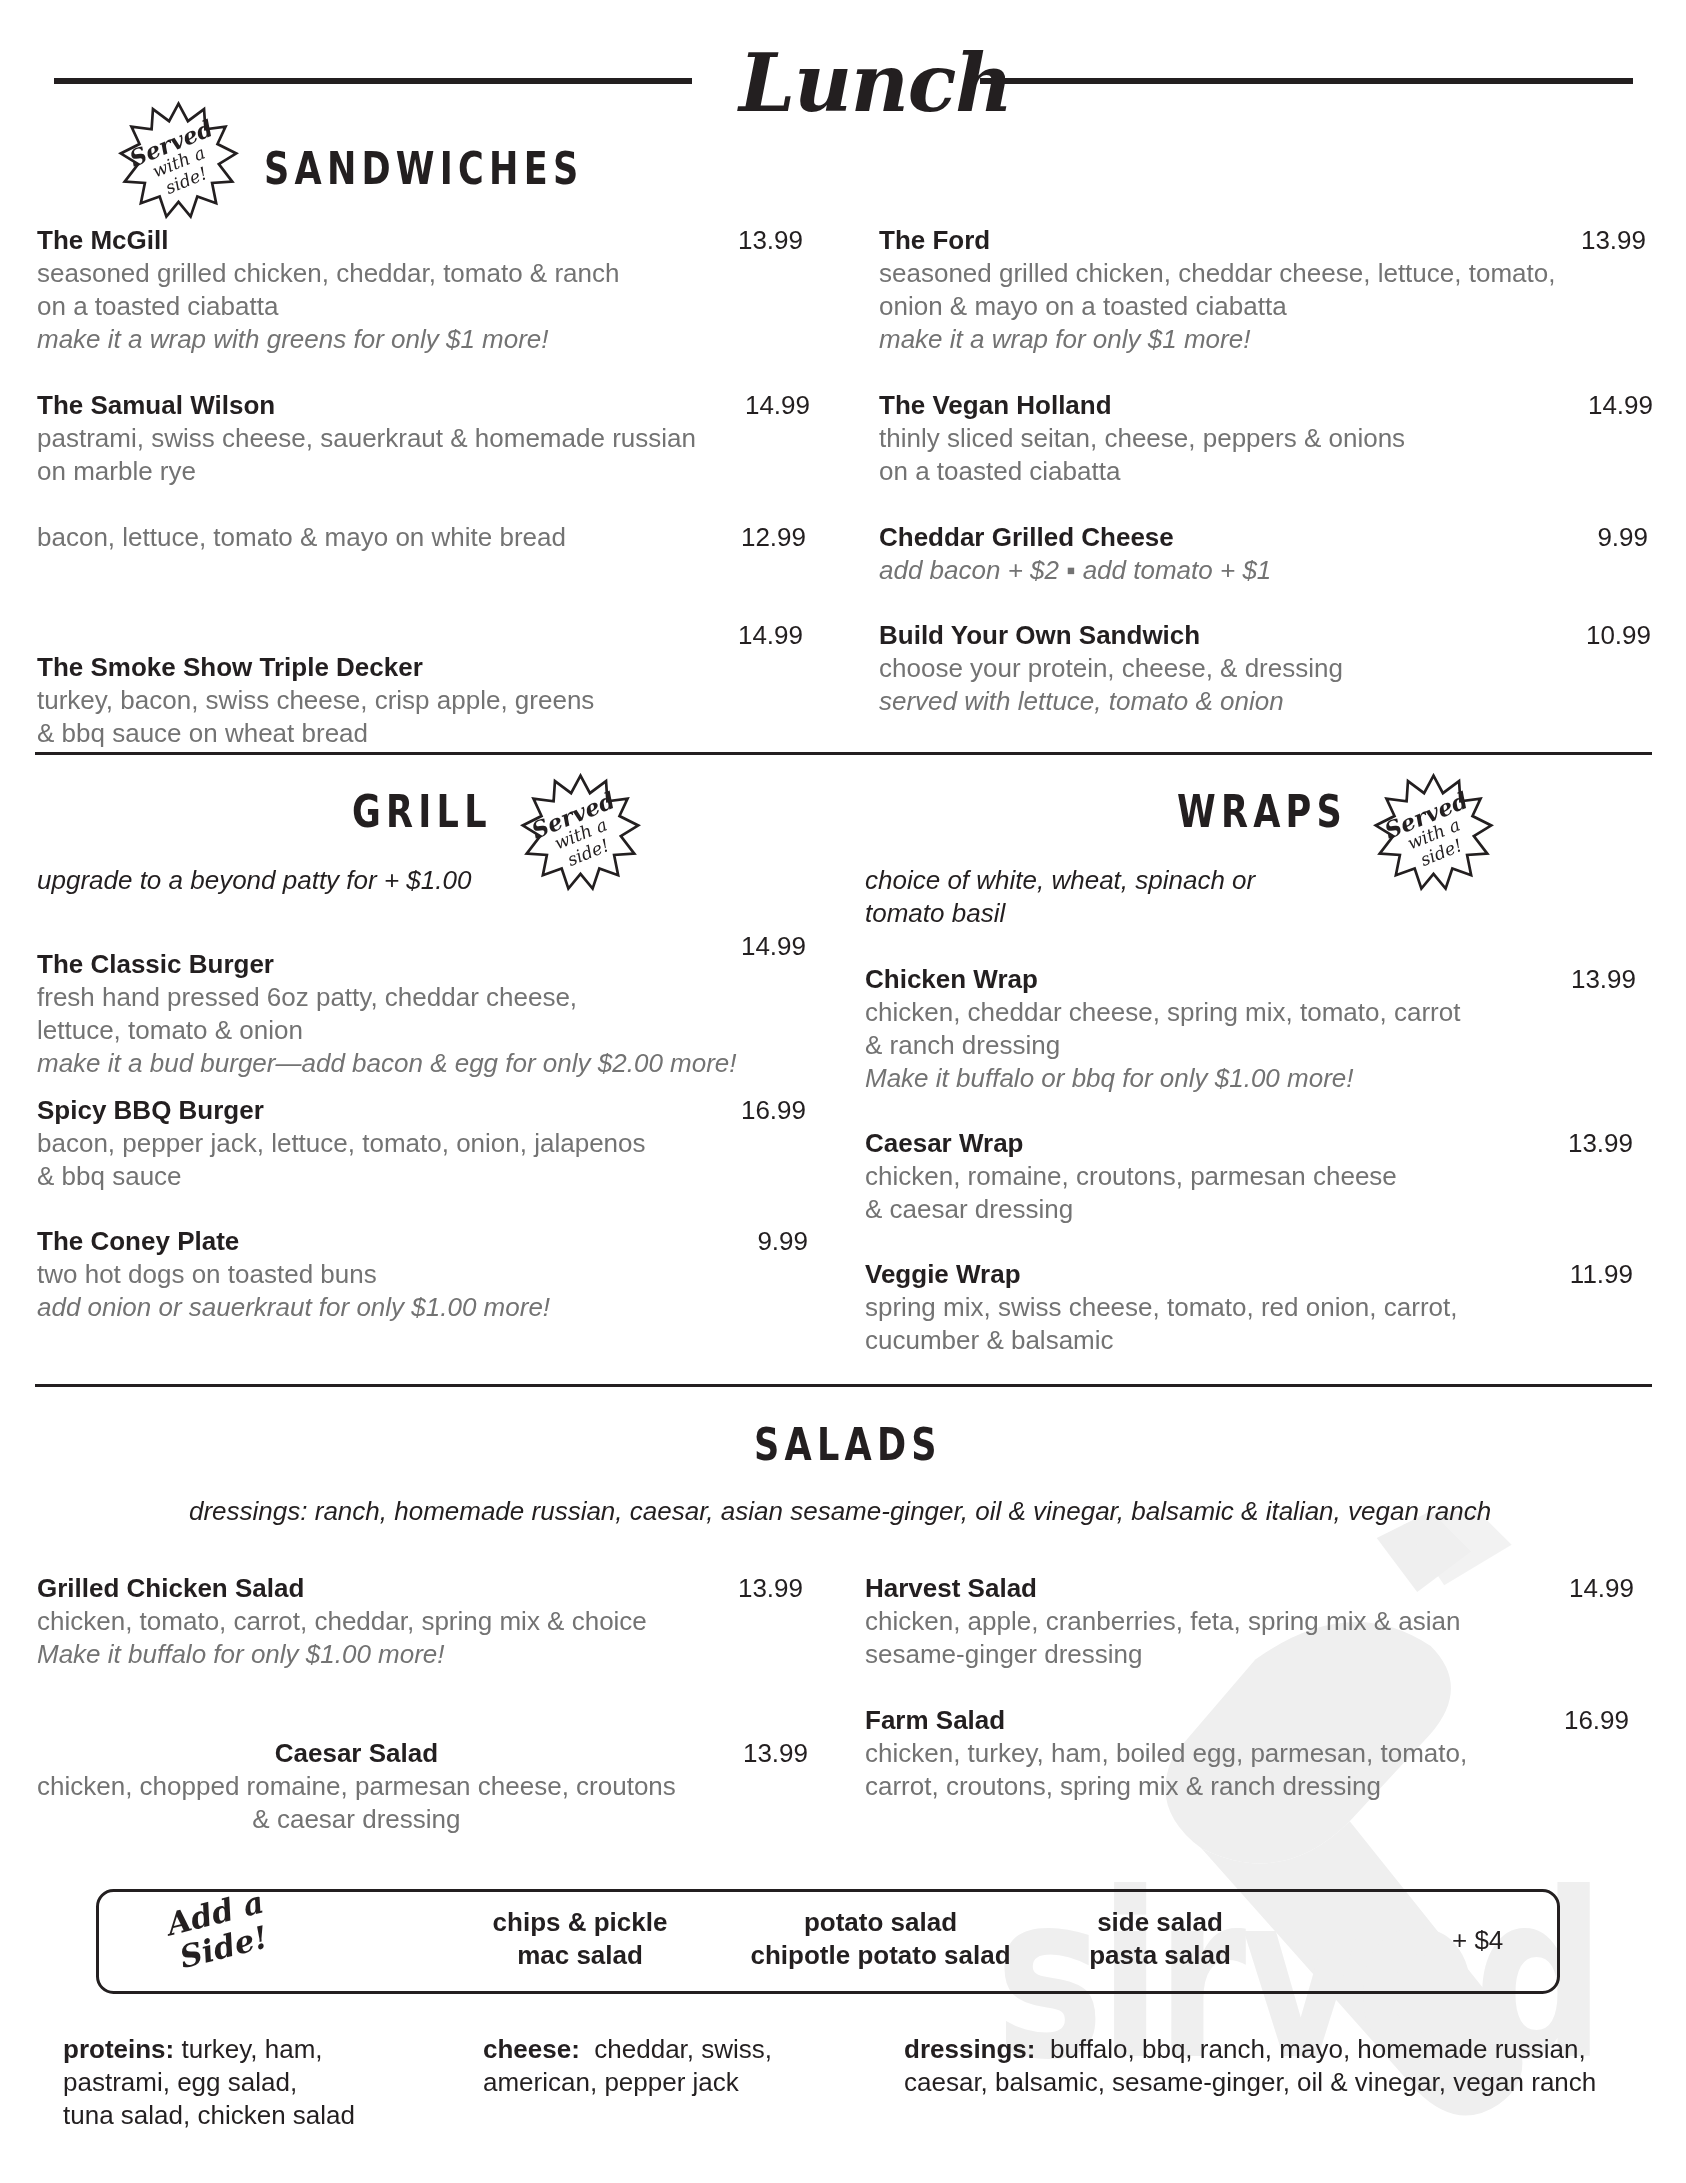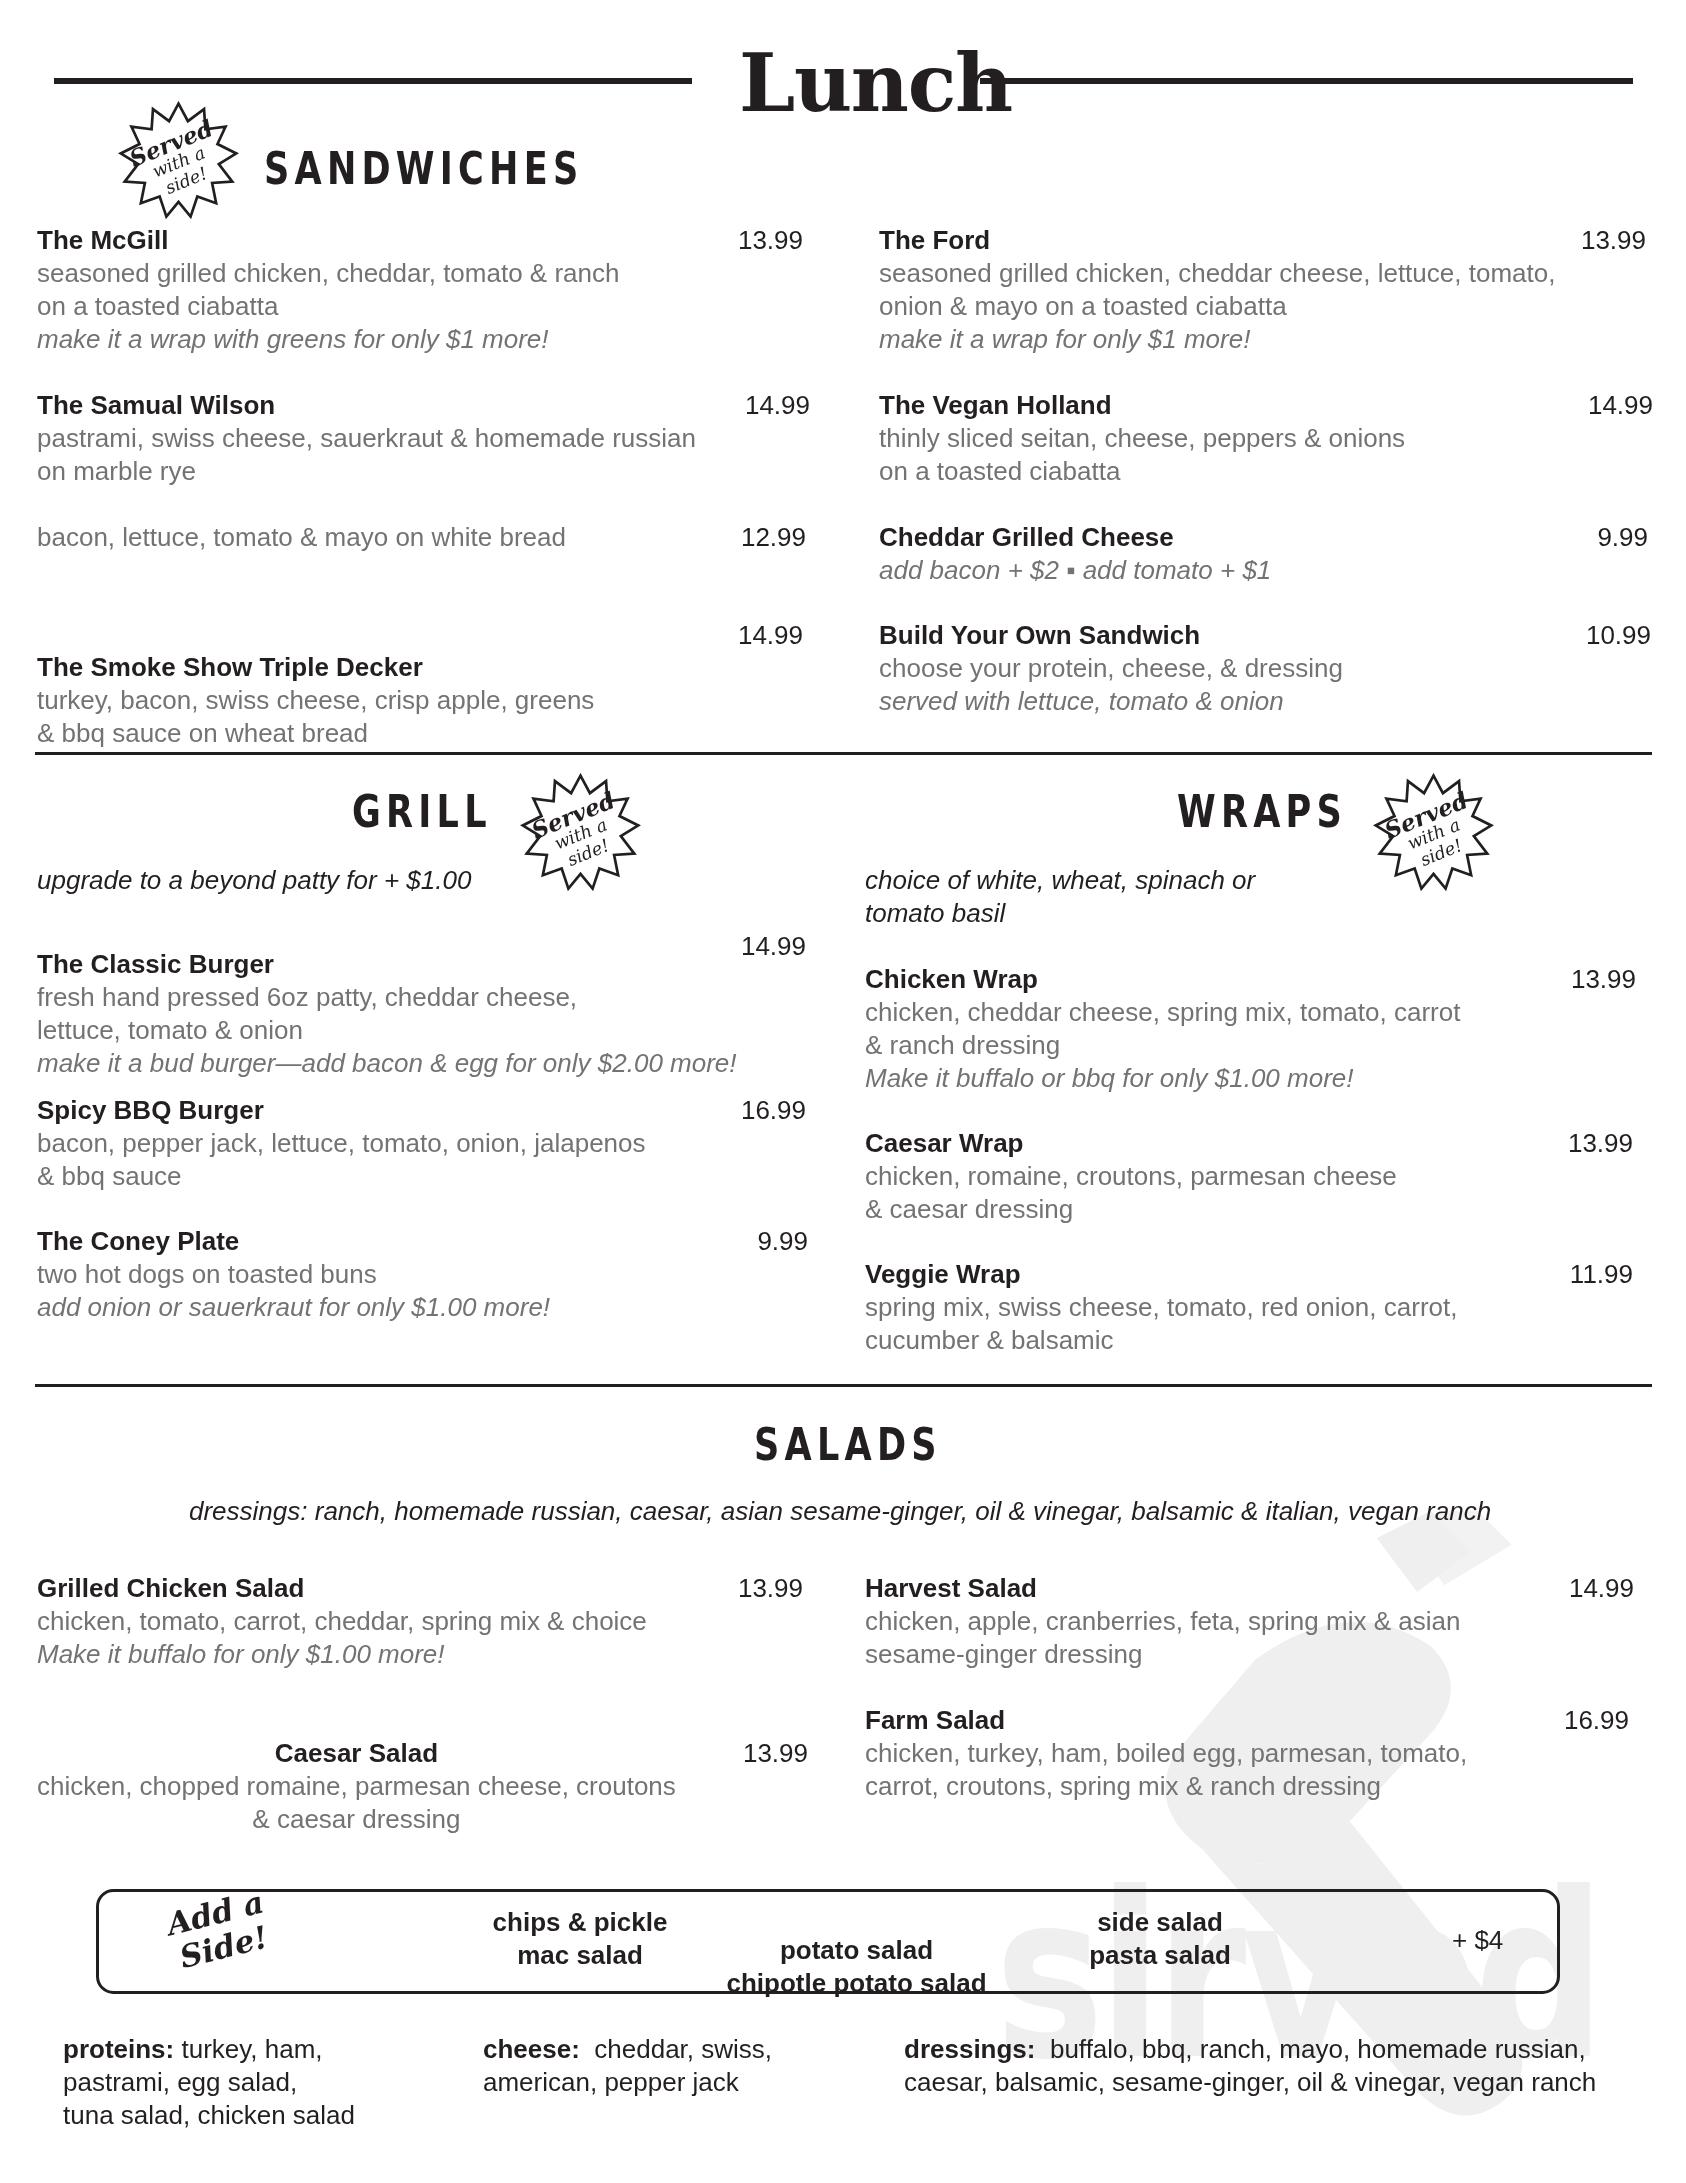--- a/index.html
+++ b/index.html
@@ -3,21 +3,21 @@
 <meta charset="utf-8">
 <style>
   * { box-sizing: border-box; margin: 0; padding: 0; }
   html, body { width: 1687px; height: 2183px; background: #ffffff; overflow: hidden; }
   body { position: relative; font-family: "Liberation Sans", "DejaVu Sans", sans-serif; color: #231f20; }
 
   
   .rule { position: absolute; height: 6px; background: #231f20; }
   .lunch-title {
     position: absolute; left: 739px; top: 39px; width: 209px; height: 88px;
-    font-family: "DejaVu Serif", serif; font-weight: bold;
+    font-family: "DejaVu Serif", serif; font-style: italic; font-weight: bold;
     font-size: 80px; line-height: 88px; text-align: center; letter-spacing: -1.3px;
     color: #231f20;
   }
 
   
   .section-heading {
     position: absolute; font-family: "DejaVu Sans", sans-serif; font-weight: bold;
     font-size: 45px; line-height: 47px; letter-spacing: 6.7px; color: #231f20;
     transform: scaleX(0.78); transform-origin: left center;
   }
@@ -281,21 +281,21 @@
 
 <div class="side-box"></div>
 <div class="side-script">
   <div>Add a</div>
   <div>Side!</div>
 </div>
 <div class="side-col" style="left:472px; width:216px; top:1906px;">
   <div>chips &amp; pickle</div>
   <div>mac salad</div>
 </div>
-<div class="side-col" style="left:708px; width:297px; top:1906px;margin-top:28px;">
+<div class="side-col" style="left:732px; width:297px; top:1906px;">
   <div>potato salad</div>
   <div>chipotle potato salad</div>
 </div>
 <div class="side-col" style="left:1059px; width:202px; top:1906px;">
   <div>side salad</div>
   <div>pasta salad</div>
 </div>
 <div class="side-price" style="left:1452px; top:1924px;">+ $4</div>
 
 <div class="foot" style="left:63px; top:2033px;">

